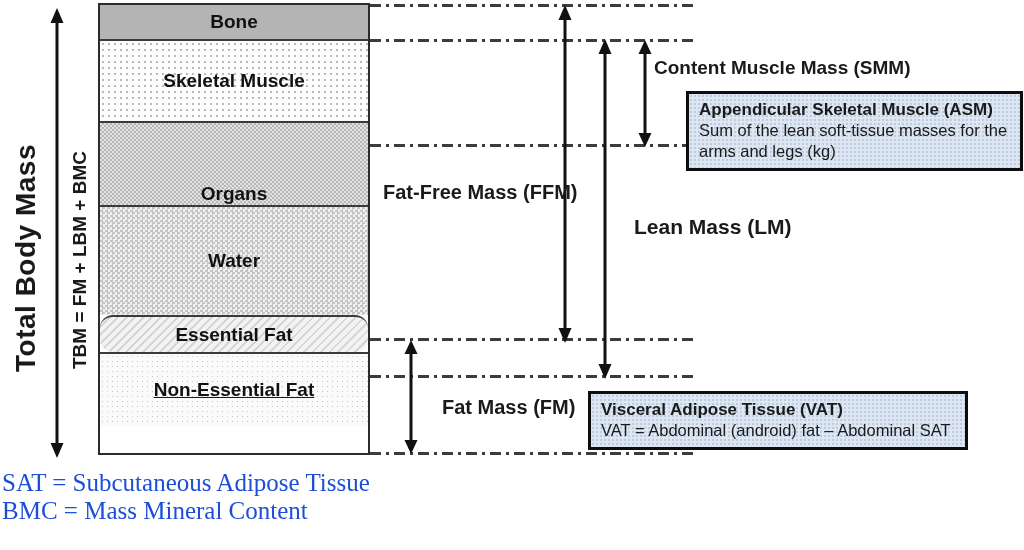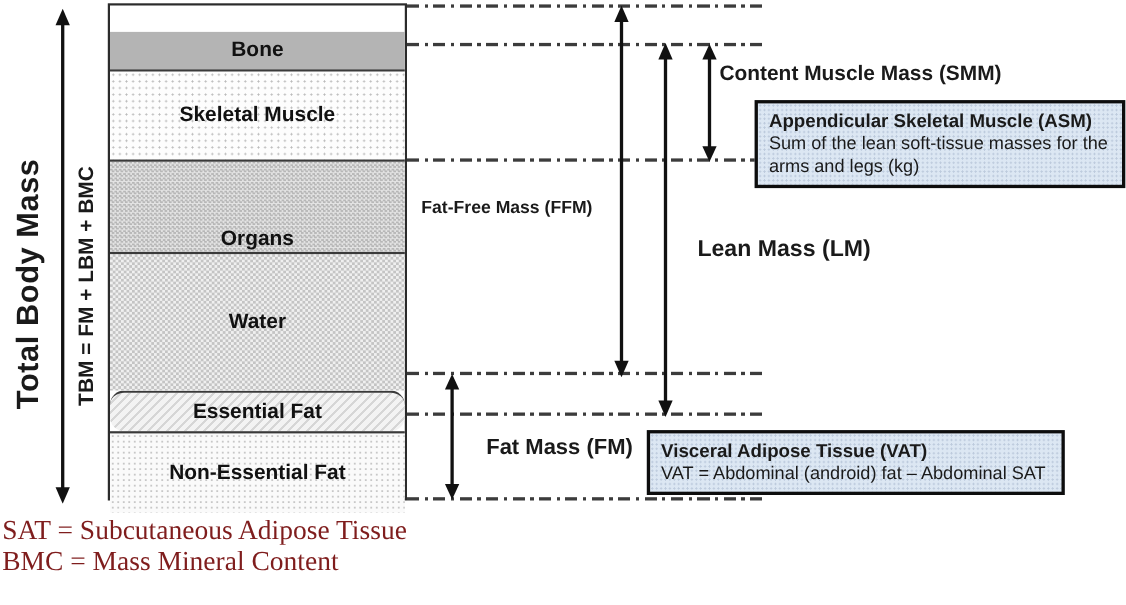--- a/index.html
+++ b/index.html
@@ -13,67 +13,67 @@
   .tbm-label span{font-size:28px;font-weight:bold;letter-spacing:.5px;}
   .tbm-formula span{font-size:19px;font-weight:bold;}
   
   .bar{
     position:absolute;left:98px;top:3px;width:272px;height:452px;
     border:2px solid #2b2b2b;box-sizing:border-box;background:#fff;
   }
   .seg{display:flex;align-items:center;justify-content:center;box-sizing:border-box;}
   .seg + .seg{border-top:2px solid #3a3a3a;}
   .seg .seg-label{font-size:19px;font-weight:bold;color:#111;}
-  .seg-bone{height:34px;background:#b4b4b4;margin-top:24px;}
+  .seg-bone{height:34px;background:#b4b4b4;}
   .seg-muscle{height:82px;background-color:#fdfdfd;
     background-image:radial-gradient(circle,#b9b9b9 0.8px,transparent 1px);
     background-size:6px 6px;}
   .seg-organs{height:84px;
     background:conic-gradient(#b7b7b7 90deg,#e2e2e2 90deg 180deg,#b7b7b7 180deg 270deg,#e2e2e2 270deg);
     background-size:4px 4px;align-items:flex-end;}
-  .seg-water{height:126px;
+  .seg-water{height:110px;
     background:conic-gradient(#c4c4c4 90deg,#f0f0f0 90deg 180deg,#c4c4c4 180deg 270deg,#f0f0f0 270deg);
     background-size:5px 5px;}
   .seg-efat{height:37px;
     background:repeating-linear-gradient(135deg,#d6d6d6 0 2px,#f3f3f3 2px 6px);border-radius:13px;}
   .seg-nefat{height:74px;background-color:#fafafa;
     background-image:radial-gradient(circle,#c7c7c7 0.8px,transparent 1px);
-    background-size:5px 5px;}
+    background-size:5px 5px;text-decoration:underline;}
   
   .hline{
     position:absolute;left:370px;width:326px;height:3px;z-index:1;
     background:repeating-linear-gradient(90deg,
       #3c3c3c 0 11px,transparent 11px 16px,
       #3c3c3c 16px 19px,transparent 19px 24px);
   }
   
   .arrow{position:absolute;z-index:2;}
   
   .mlabel{position:absolute;font-weight:bold;white-space:nowrap;z-index:2;}
-  .ffm-label{left:383px;top:181px;font-size:16px;}
+  .ffm-label{left:383px;top:181px;font-size:20px;}
   .lm-label{left:634px;top:215px;font-size:21px;}
   .smm-label{left:654px;top:57px;font-size:19px;}
   .fm-label{left:442px;top:396px;font-size:20px;}
   
   .callout{
     position:absolute;z-index:3;border:3px solid #0d0d0d;box-sizing:border-box;
     background-color:#dce7f3;
     background-image:radial-gradient(circle,rgba(110,130,165,0.28) 0.8px,transparent 1px);
     background-size:4px 4px;
     padding:5px 10px 6px 10px;
   }
   .callout .c-title{font-size:17px;font-weight:bold;line-height:1.25;white-space:nowrap;}
   .callout .c-body{font-size:16.5px;line-height:1.28;}
   .asm-box{left:686px;top:91px;width:337px;}
   .vat-box{left:588px;top:391px;width:380px;}
   .vat-box .c-body{white-space:nowrap;}
   
   .footnotes{
     position:absolute;left:2px;top:469px;z-index:2;
-    font-family:"Liberation Serif",serif;font-size:25px;line-height:27.5px;color:#7f1d1d;
+    font-family:"Liberation Serif",serif;font-size:25px;line-height:27.5px;color:#1d4ed8;
   }
 </style>
 </head>
 <body>
 
 <div class="stage">
 
   <svg class="arrow" style="left:48px;top:8px;" width="18" height="450" viewBox="0 0 18 450">
     <line x1="9" y1="10" x2="9" y2="440" stroke="#111" stroke-width="3"></line>
     <polygon points="9,0 2.5,15 15.5,15" fill="#111"></polygon>

